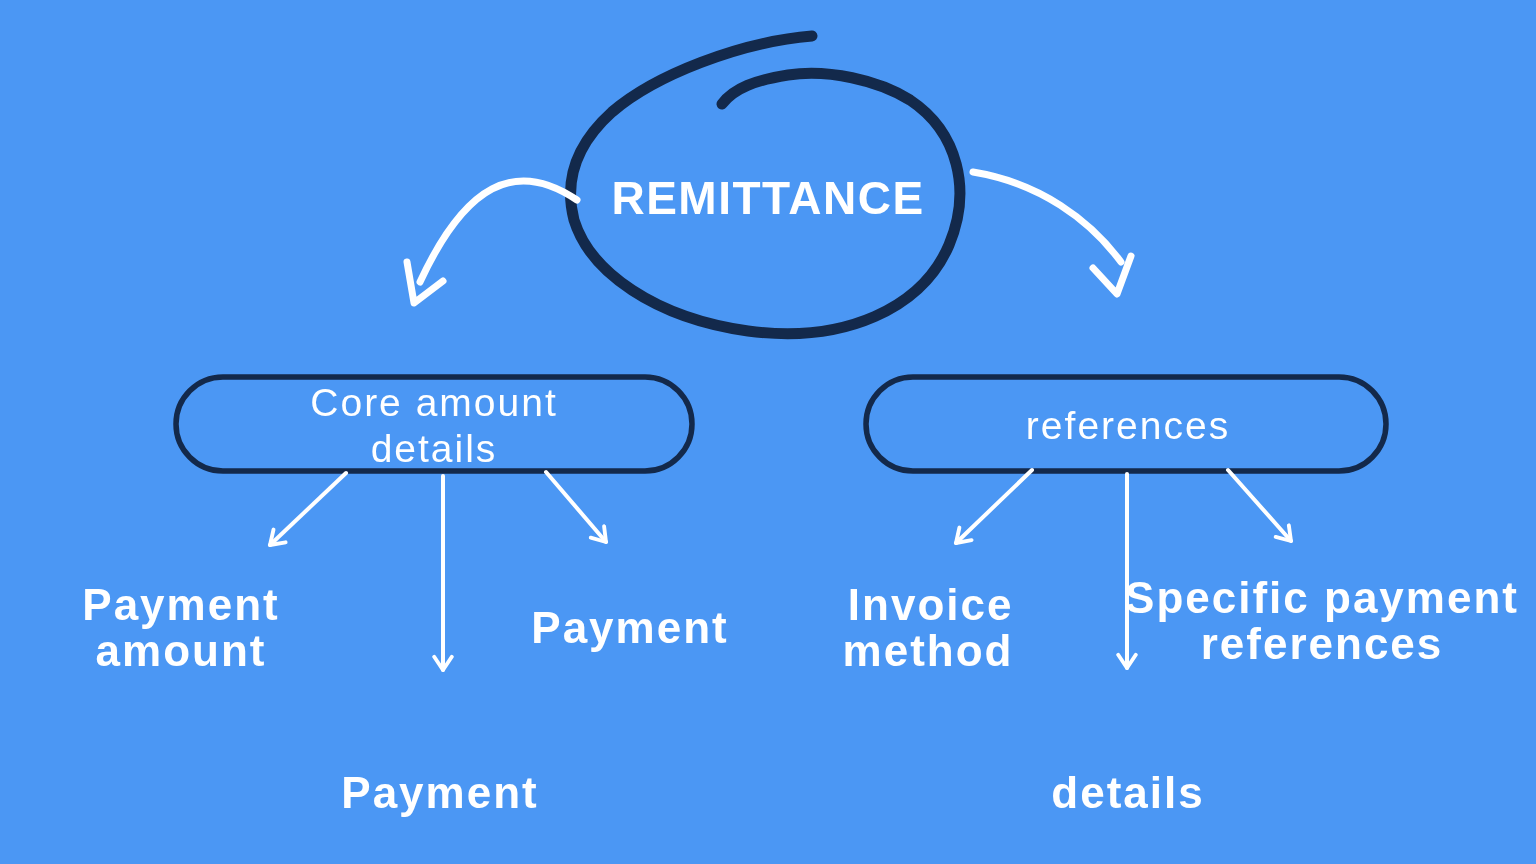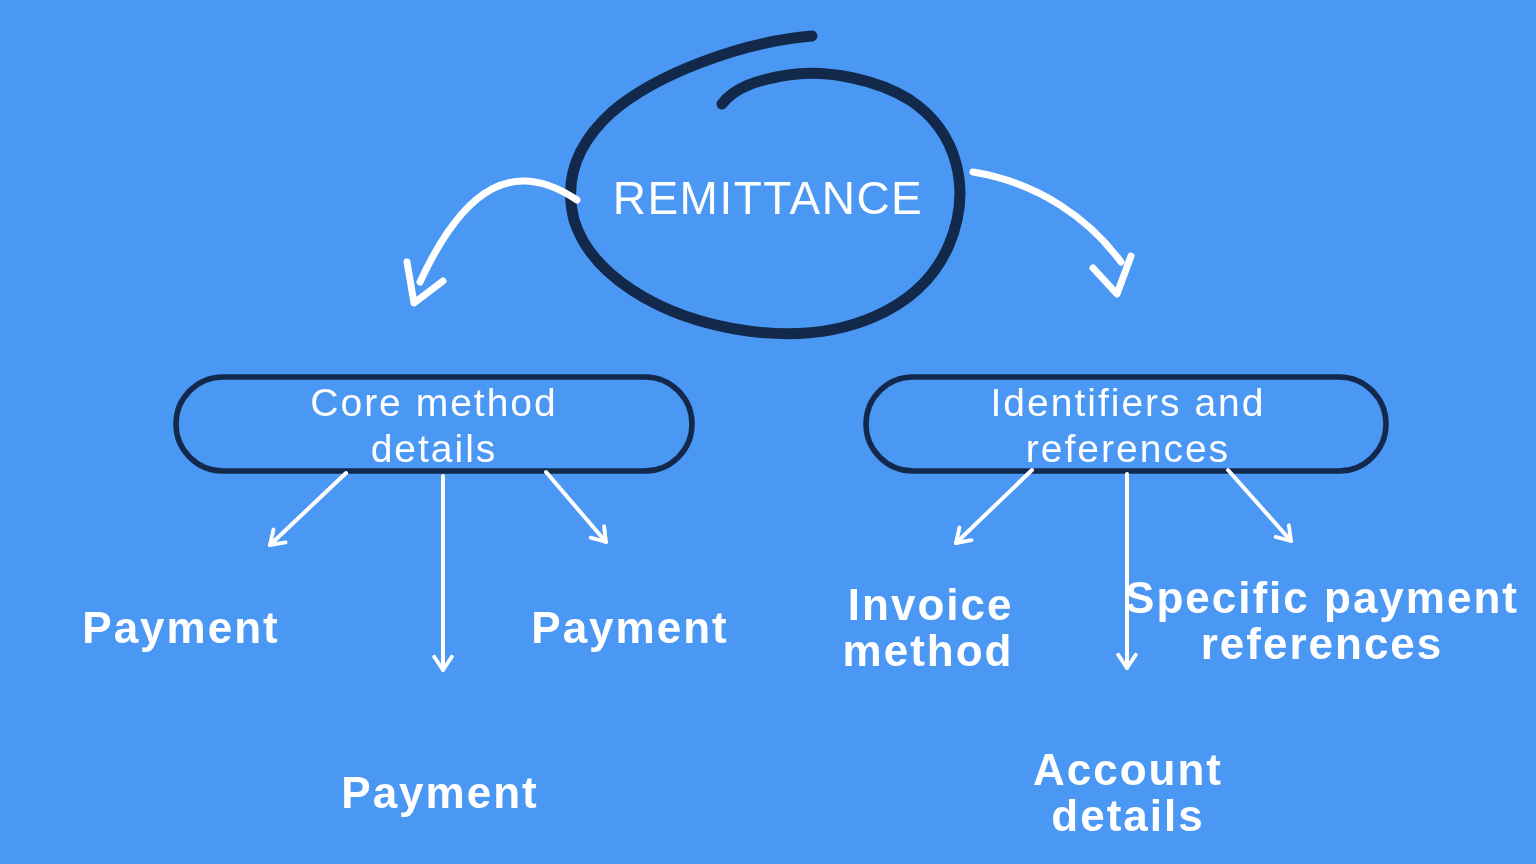--- a/index.html
+++ b/index.html
@@ -36,21 +36,21 @@
   .label {
     position: absolute;
     transform: translate(-50%, -50%);
     text-align: center;
     color: var(--text, #FFFFFF);
     white-space: nowrap;
   }
   .label span { display: block; }
   .root-title {
     font-size: 46px;
-    font-weight: normal;
+    font-weight: bold;
     letter-spacing: 1.5px;
     line-height: 67px;
     text-align: right;
   }
   .pill-label {
     font-size: 39px;
     font-weight: normal;
     letter-spacing: 2px;
     line-height: 46px;
   }
@@ -98,48 +98,47 @@
     <path class="white-stroke" stroke-width="4" marker-end="url(#ah)" d="M 1032 470 L 956 543"></path>
     <path class="white-stroke" stroke-width="4" marker-end="url(#ah)" d="M 1127 474 L 1127 668"></path>
     <path class="white-stroke" stroke-width="4" marker-end="url(#ah)" d="M 1228 470 L 1291 541"></path>
   </svg>
 
   <div class="label root-title" style="left:768px; top:198px;">
     <span>REMITTANCE</span>
   </div>
 
   <div class="label pill-label" style="left:434px; top:426px;">
-    <span>Core method</span>
+    <span>Core amount</span>
     <span>details</span>
   </div>
 
   <div class="label pill-label" style="left:1128px; top:426px;">
-    <span>Identifiers and</span>
     <span>references</span>
   </div>
 
   <div class="label leaf-label" style="left:181px; top:628px;">
     <span>Payment</span>
+    <span>amount</span>
   </div>
 
   <div class="label leaf-label" style="left:440px; top:793px;">
     <span>Payment</span>
   </div>
 
   <div class="label leaf-label" style="left:630px; top:628px;">
     <span>Payment</span>
   </div>
 
   <div class="label leaf-label" style="left:928px; top:628px;text-align:right;">
     <span>Invoice</span>
     <span>method</span>
   </div>
 
   <div class="label leaf-label" style="left:1128px; top:793px;">
-    <span>Account</span>
     <span>details</span>
   </div>
 
   <div class="label leaf-label" style="left:1322px; top:621px;">
     <span>Specific payment</span>
     <span>references</span>
   </div>
 
 </div>
 

